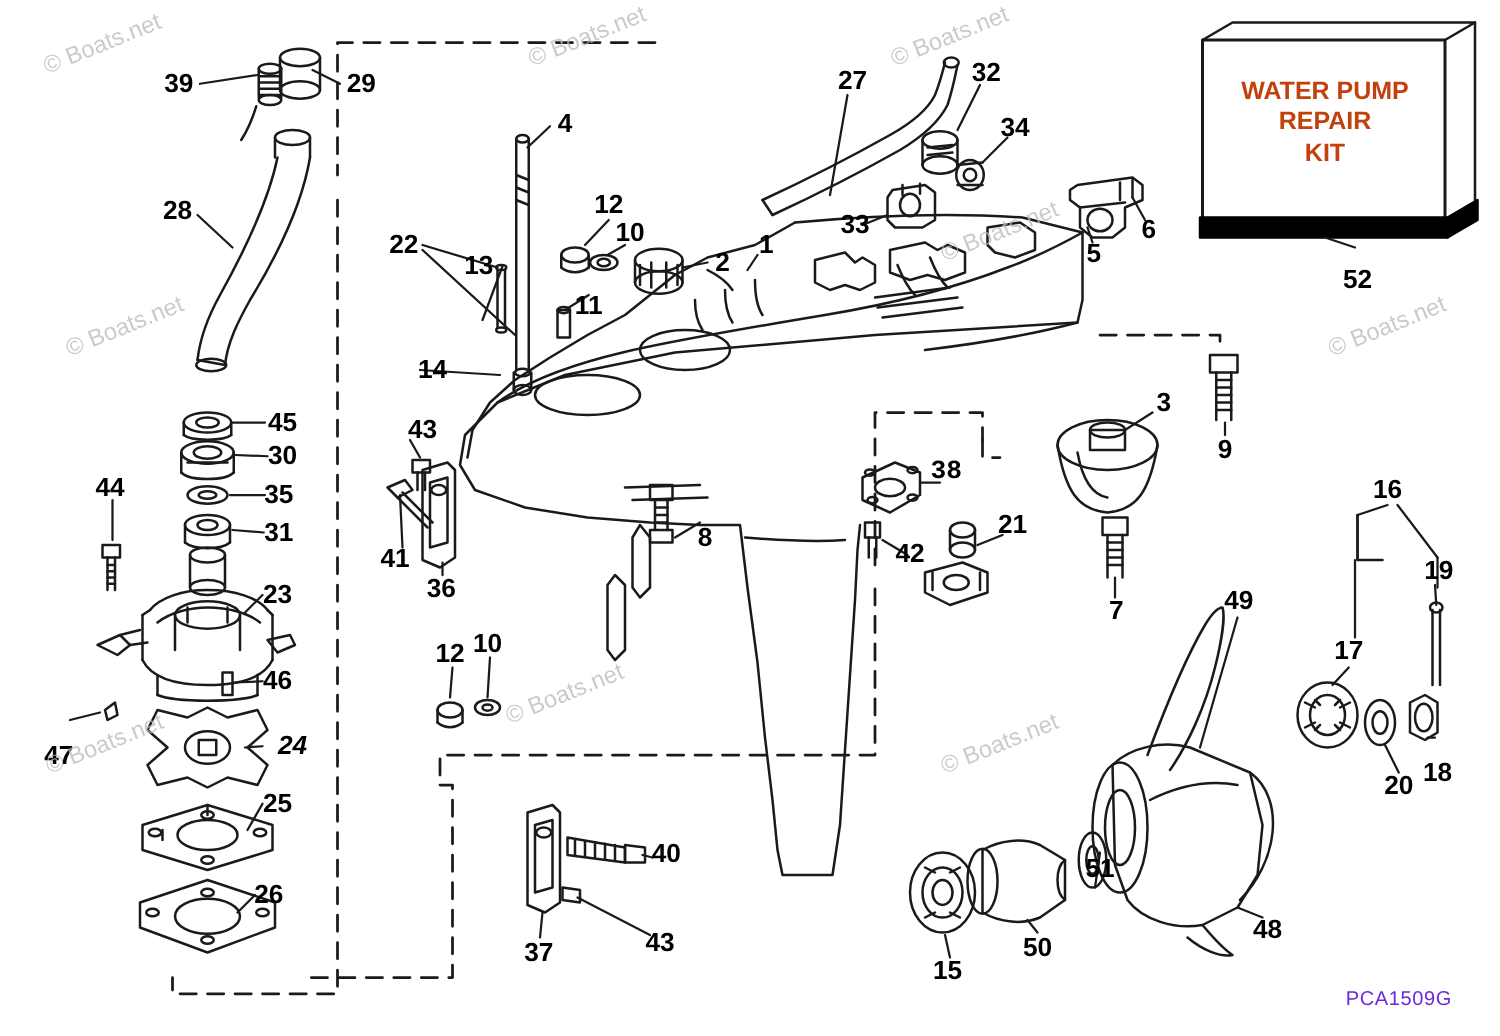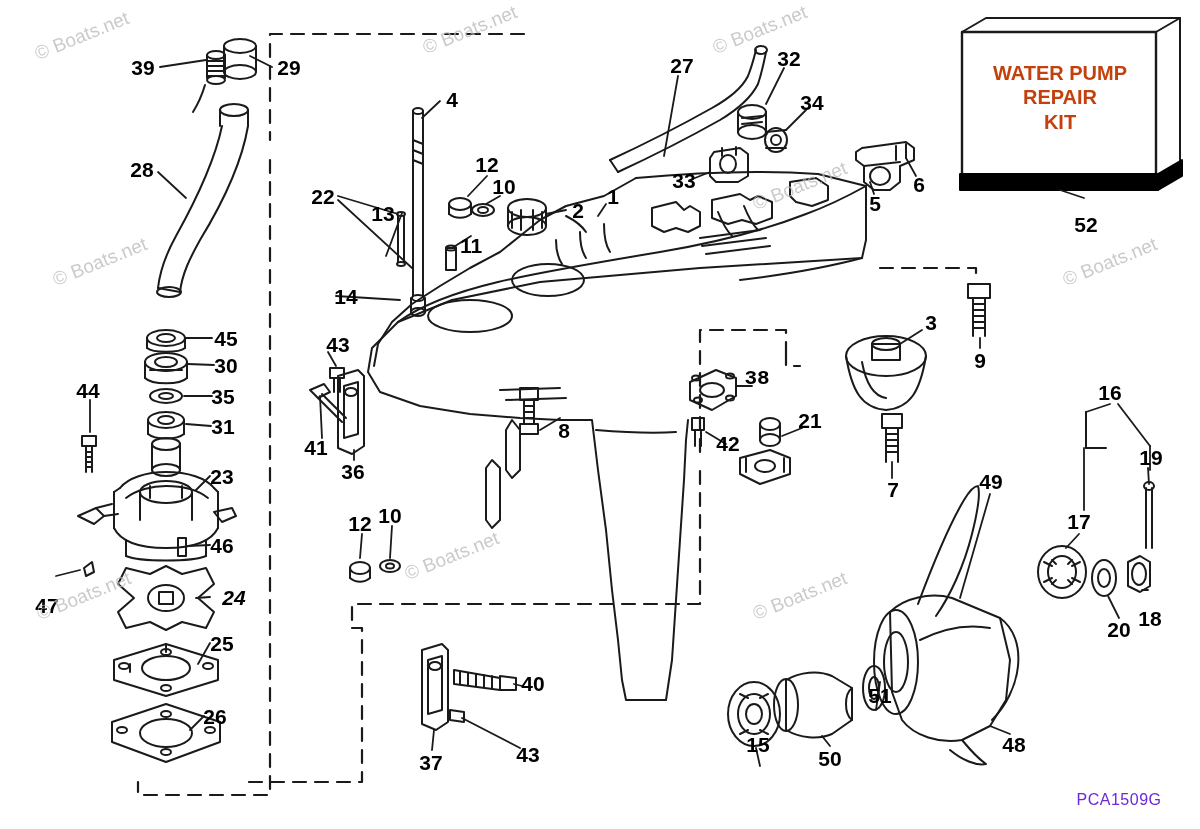--- a/index.html
+++ b/index.html
@@ -458,21 +458,21 @@
   <div class="callout" style="left:875px; top:203px;">5</div>
   <div class="callout" style="left:919px; top:184px;">6</div>
   <div class="callout" style="left:893px; top:489px;">7</div>
   <div class="callout" style="left:564px; top:430px;">8</div>
   <div class="callout" style="left:980px; top:360px;">9</div>
   <div class="callout" style="left:504px; top:186px;">10</div>
   <div class="callout" style="left:471px; top:245px;">11</div>
   <div class="callout" style="left:487px; top:164px;">12</div>
   <div class="callout" style="left:383px; top:213px;">13</div>
   <div class="callout" style="left:346px; top:296px;">14</div>
-  <div class="callout" style="left:758px; top:744px;text-align:right;">15</div>
+  <div class="callout" style="left:758px; top:777px;text-align:right;">15</div>
   <div class="callout" style="left:1110px; top:392px;">16</div>
   <div class="callout" style="left:1079px; top:521px;">17</div>
   <div class="callout" style="left:1150px; top:601px;margin-top:17px;">18</div>
   <div class="callout" style="left:1151px; top:457px;">19</div>
   <div class="callout" style="left:1119px; top:629px;">20</div>
   <div class="callout" style="left:810px; top:420px;">21</div>
   <div class="callout" style="left:323px; top:196px;">22</div>
   <div class="callout" style="left:222px; top:476px;">23</div>
   <div class="callout" style="left:234px; top:597px;font-style:italic;">24</div>
   <div class="callout" style="left:222px; top:643px;">25</div>

